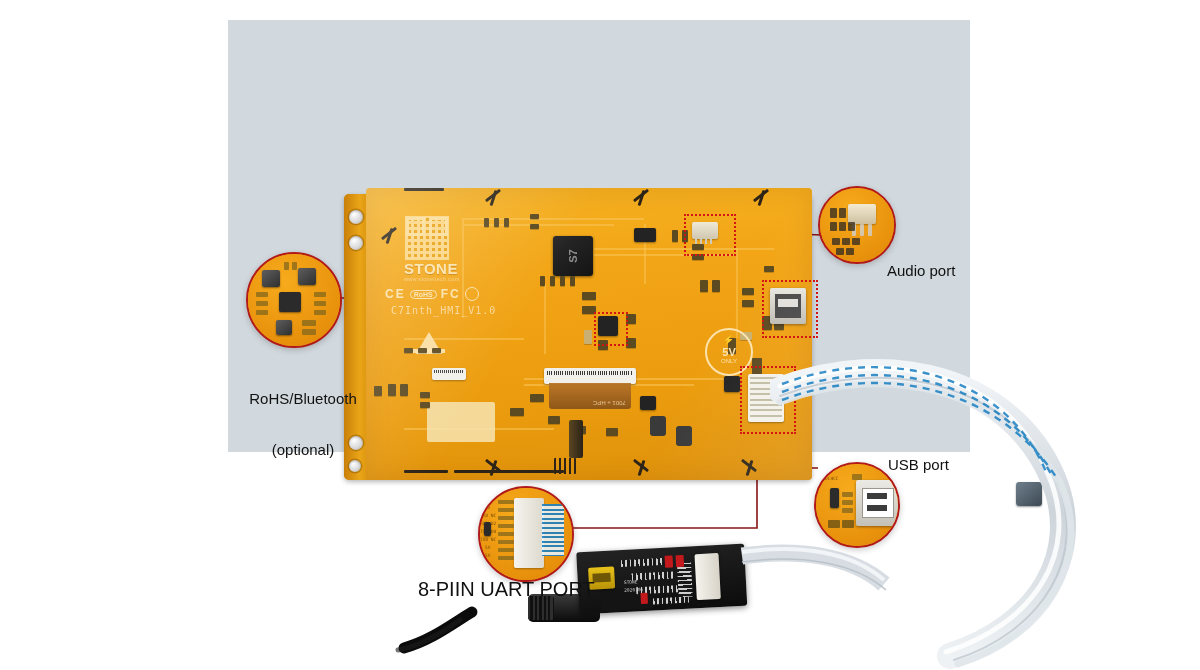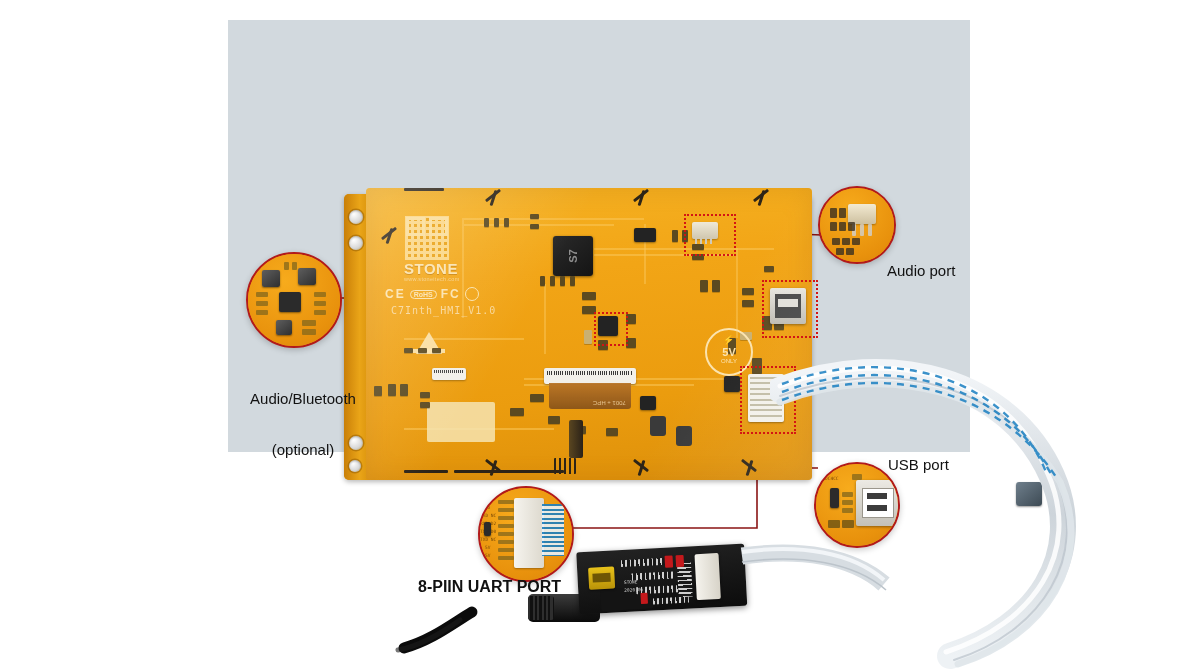--- a/index.html
+++ b/index.html
@@ -98,21 +98,21 @@
     background:repeating-linear-gradient(90deg,#cfcabb 0 2px,transparent 2px 5px);}
 
   
   .dotbox{position:absolute;border:2px dotted #d41414;border-radius:1px;}
 
   
   .callout{position:absolute;border-radius:50%;border:2.5px solid #b21a1a;overflow:hidden;
     background:#f09a10;box-shadow:0 2px 6px rgba(0,0,0,.22);}
   .callout .inner{position:absolute;left:0;top:0;right:0;bottom:0;}
   .clabel{position:absolute;color:#111;font-size:15px;line-height:1.15;white-space:pre;}
-  .clabel.big{font-size:16px;font-weight:bold;}
+  .clabel.big{font-size:20px;}
 
   
   .cc-pcbfill{position:absolute;inset:0;background:radial-gradient(circle at 40% 30%,#f7ab1c,#e8910c 70%,#d8840a);}
   .cc-chip{position:absolute;background:#2b2b2b;border-radius:2px;box-shadow:0 1px 2px rgba(0,0,0,.45);}
   .cc-chip.sil{background:linear-gradient(140deg,#5e5e5e,#2f2f2f);}
   .cc-pad{position:absolute;background:#8a6a1c;border-radius:1px;opacity:.8;}
   .cc-white{position:absolute;background:#f4f2ec;border-radius:2px;box-shadow:0 1px 2px rgba(0,0,0,.3);}
   .cc-usb{position:absolute;background:linear-gradient(180deg,#eceae4,#c3c0b7);border-radius:2px;
     box-shadow:0 1px 3px rgba(0,0,0,.4);}
   .cc-usb::before{content:"";position:absolute;left:6px;top:8px;width:30px;height:28px;background:#ffffff;
@@ -397,21 +397,21 @@
       <div class="cc-pad" style="left:66px;top:38px;width:12px;height:5px;"></div>
       <div class="cc-pad" style="left:66px;top:47px;width:12px;height:5px;"></div>
       <div class="cc-pad" style="left:66px;top:56px;width:12px;height:5px;"></div>
       <div class="cc-pad" style="left:36px;top:8px;width:5px;height:8px;"></div>
       <div class="cc-pad" style="left:44px;top:8px;width:5px;height:8px;"></div>
       <div class="cc-pad" style="left:54px;top:66px;width:14px;height:6px;"></div>
       <div class="cc-pad" style="left:54px;top:75px;width:14px;height:6px;"></div>
     </div>
   </div>
   <div class="clabel" style="left:243px;top:355px;text-align:center;width:120px;">
-    <div>Audio/Bluetooth</div>
+    <div>RoHS/Bluetooth</div>
     <div>(optional)</div>
   </div>
 
   <div class="callout" style="left:818px;top:186px;width:74px;height:74px;">
     <div class="inner">
       <div class="cc-pcbfill"></div>
       <div class="cc-white" style="left:28px;top:16px;width:28px;height:20px;
         background:linear-gradient(180deg,#f3ead2,#cdc0a0);"></div>
       <div class="cc-pad" style="left:32px;top:36px;width:4px;height:12px;background:#cfcfcf;"></div>
       <div class="cc-pad" style="left:40px;top:36px;width:4px;height:12px;background:#cfcfcf;"></div>

